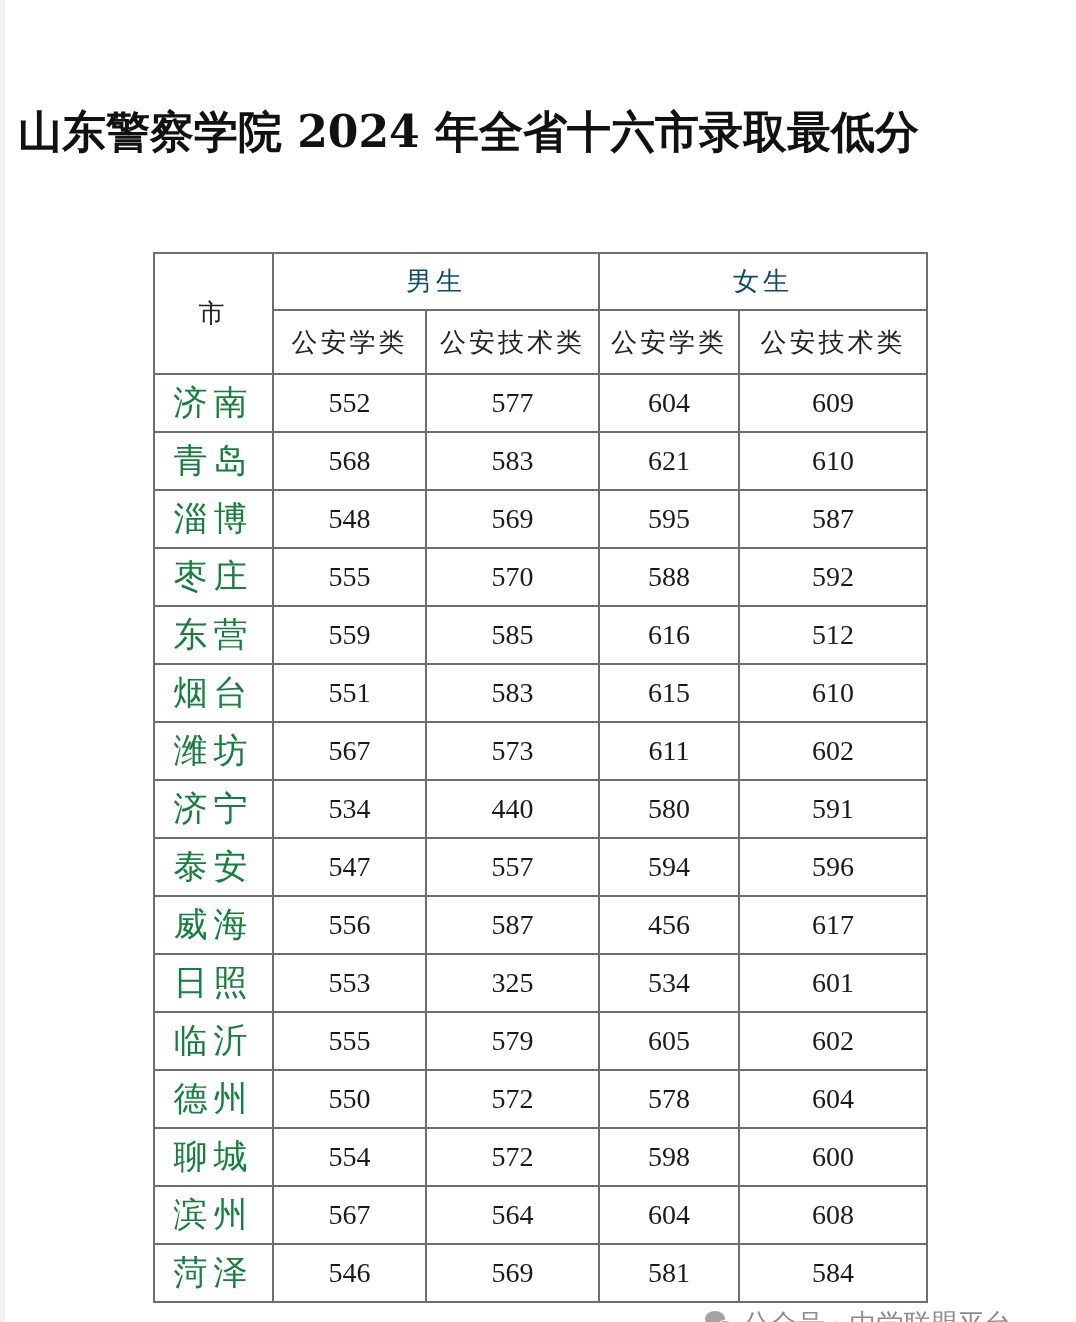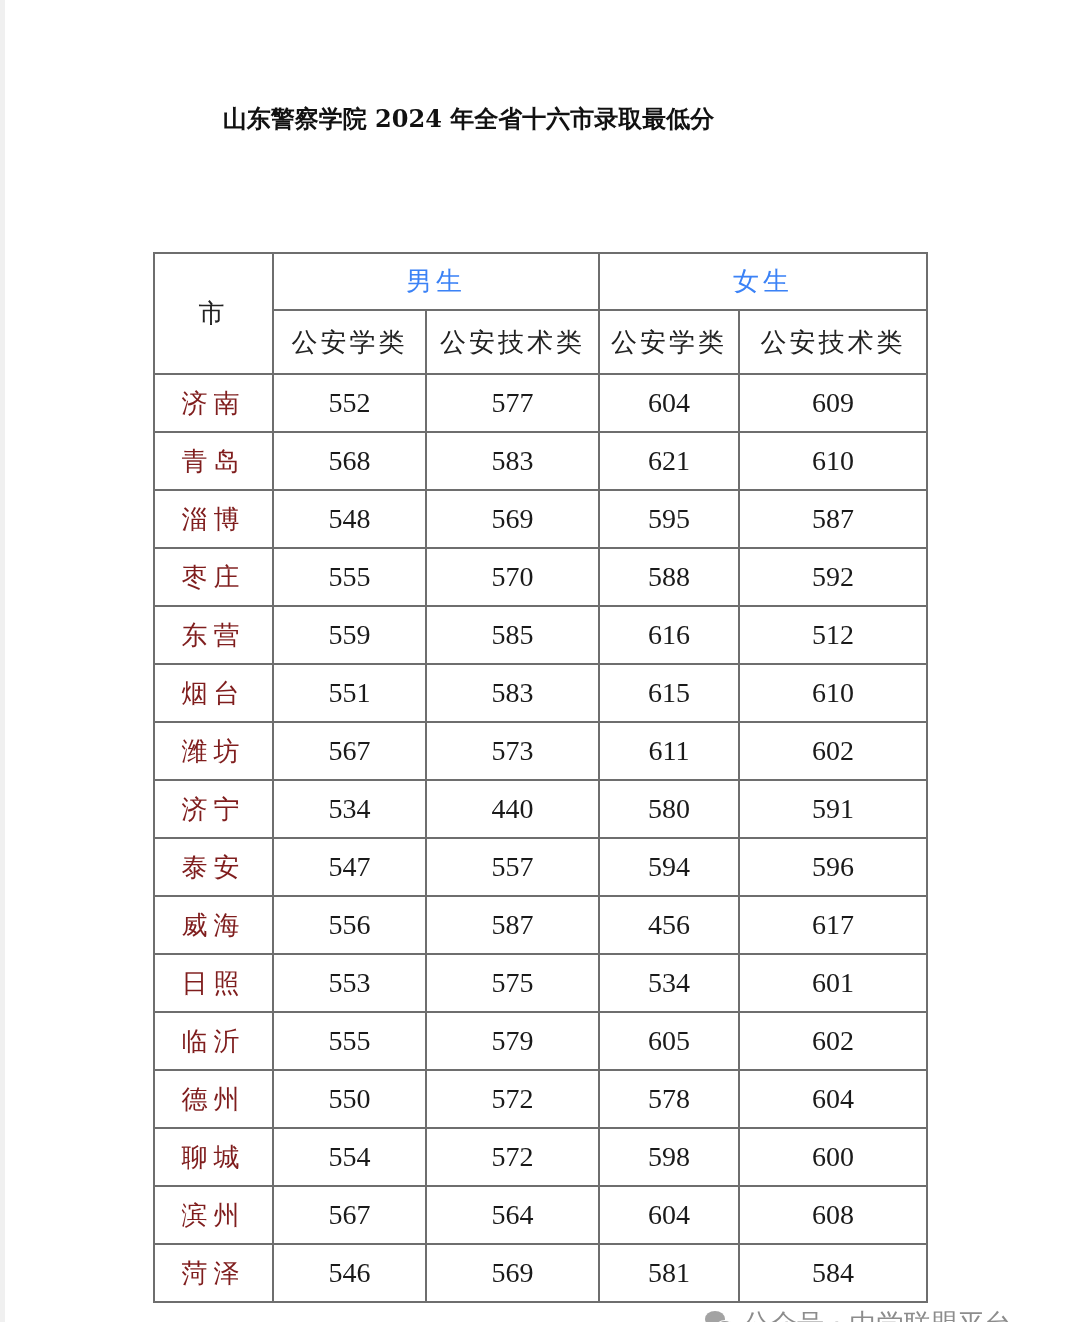--- a/index.html
+++ b/index.html
@@ -22,21 +22,21 @@
       background: #f0f0f0;
     }
     .title {
       position: absolute;
       left: 0;
       width: 937px;
       top: 103px;
       text-align: center;
       font-family: "DejaVu Serif", "Liberation Serif", serif;
       font-weight: bold;
-      font-size: 24px;
+      font-size: 44px;
       letter-spacing: 0px;
       color: #111;
       white-space: nowrap;
     }
     table.scores {
       position: absolute;
       left: 153px;
       top: 252px;
       border-collapse: collapse;
       table-layout: fixed;
@@ -47,28 +47,28 @@
       text-align: center;
       vertical-align: middle;
       padding: 0;
       font-weight: normal;
     }
     .col-city { width: 119px; }
     .col-m1 { width: 153px; }
     .col-m2 { width: 173px; }
     .col-f1 { width: 140px; }
     .col-f2 { width: 188px; }
-    .hdr-group th { height: 55px; font-size: 26px; letter-spacing: 4px; color: #3b82f6; }
+    .hdr-group th { height: 55px; font-size: 26px; letter-spacing: 4px; color: #0c4a6e; }
     .hdr-sub th { height: 62px; font-size: 26px; letter-spacing: 3px; color: #222; margin-top: 40px; }
     th.city-hdr { font-size: 26px; color: #222; }
     .row td { height: 56px; }
     td.city {
-      font-size: 26px;
+      font-size: 34px;
       letter-spacing: 6px;
-      color: #7f1d1d;
+      color: #15803d;
     }
     td.num {
       font-family: "Liberation Serif", "DejaVu Serif", serif;
       font-size: 28px;
       color: #1a1a1a;
     }
     .watermark {
       position: absolute;
       left: 705px;
       top: 1260px;
@@ -192,21 +192,21 @@
       <tr class="row">
         <td class="city">威海</td>
         <td class="num">556</td>
         <td class="num">587</td>
         <td class="num">456</td>
         <td class="num">617</td>
       </tr>
       <tr class="row">
         <td class="city">日照</td>
         <td class="num">553</td>
-        <td class="num">575</td>
+        <td class="num">325</td>
         <td class="num">534</td>
         <td class="num">601</td>
       </tr>
       <tr class="row">
         <td class="city">临沂</td>
         <td class="num">555</td>
         <td class="num">579</td>
         <td class="num">605</td>
         <td class="num">602</td>
       </tr>

